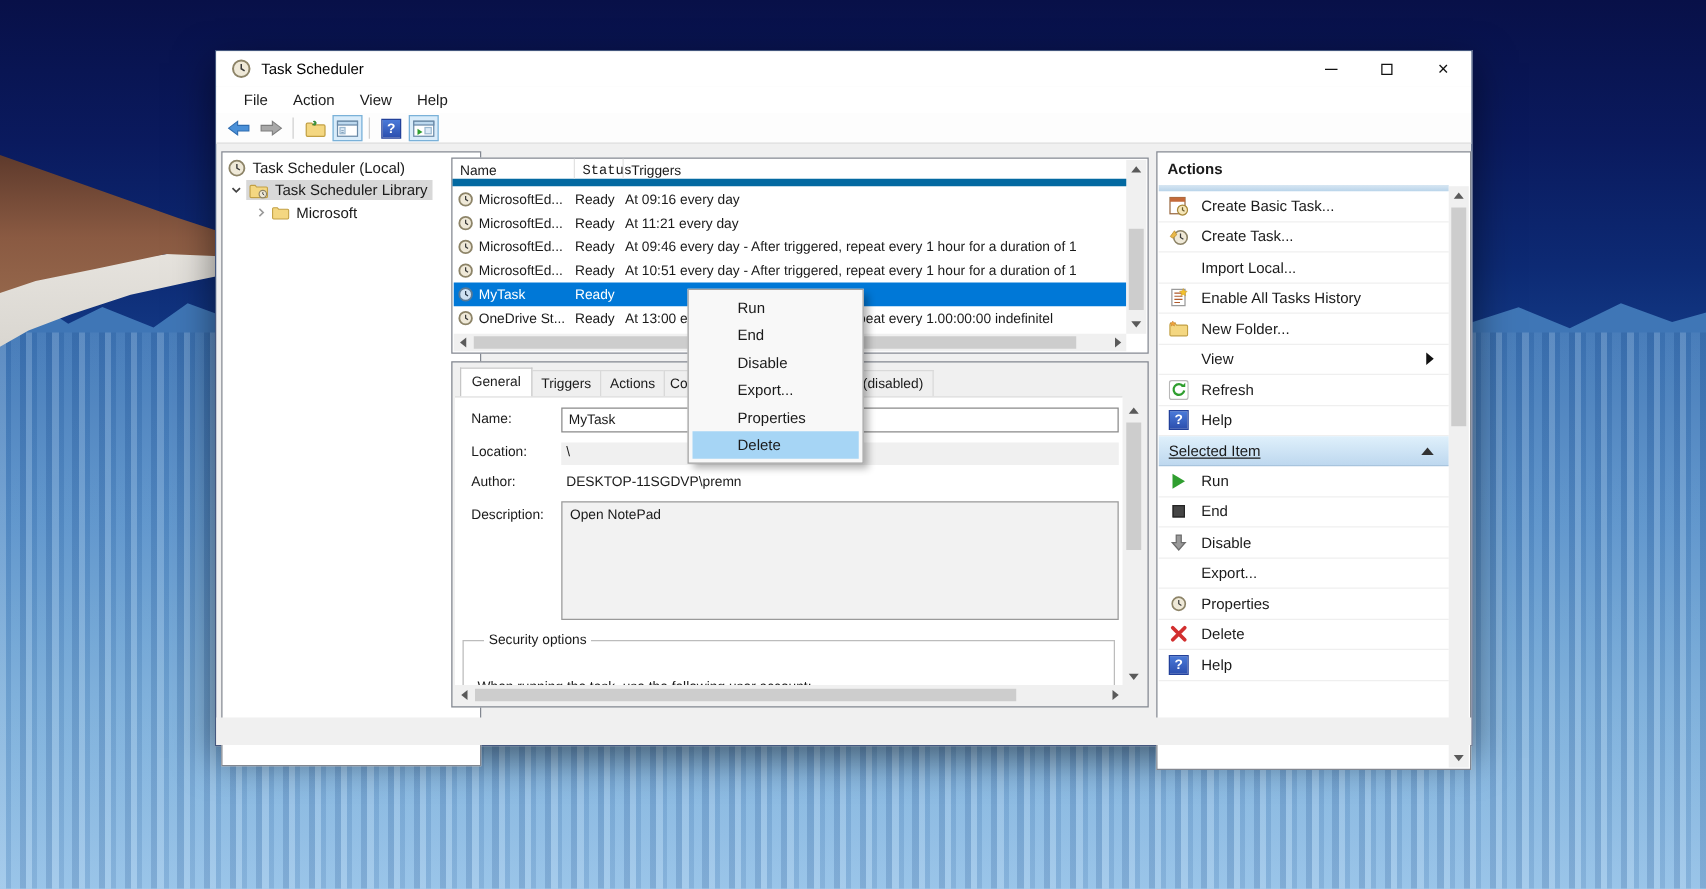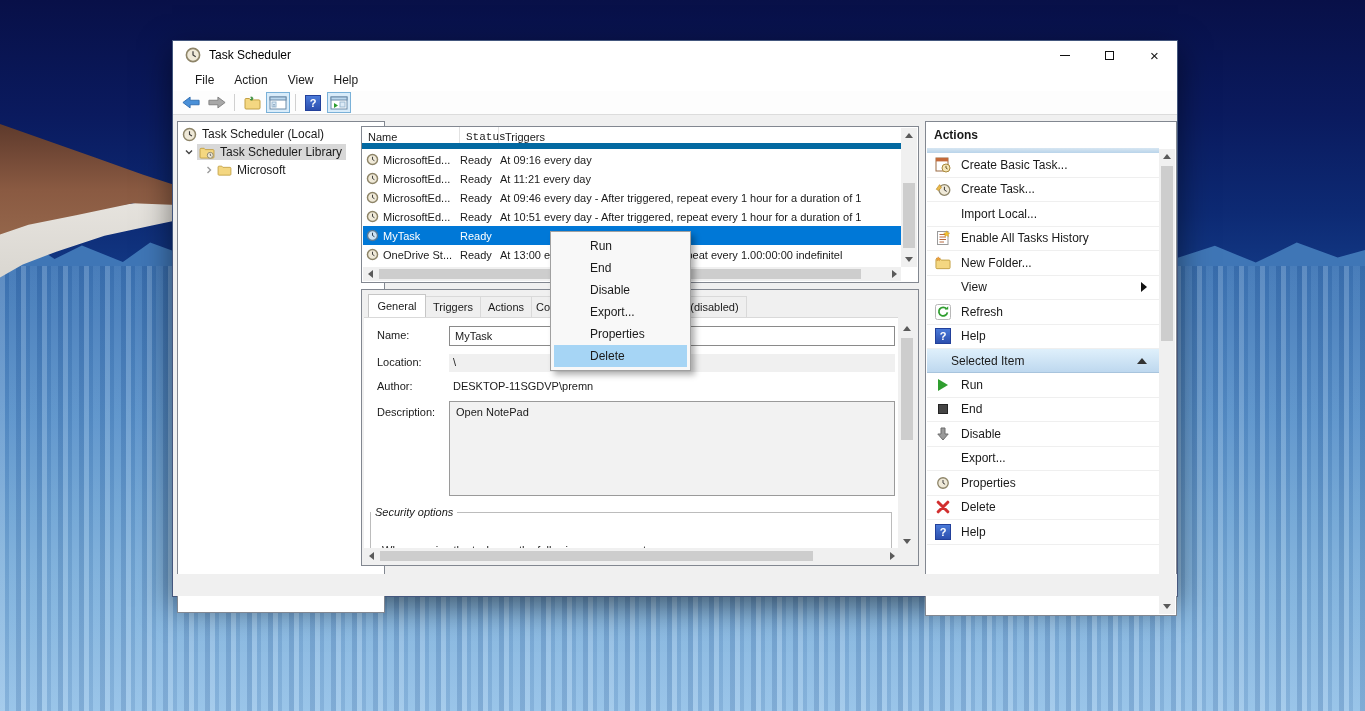--- a/index.html
+++ b/index.html
@@ -91,36 +91,36 @@
   .tabs{position:absolute;left:6px;top:6px;height:22px;display:flex;font-size:11px;}
   .tab{height:21px;border:1px solid #d9d9d9;border-bottom:none;background:#efefef;display:flex;align-items:center;justify-content:center;padding:0 7px;margin-right:-1px;}
   .tab.active{background:#fff;height:23px;margin-top:-2px;border:1px solid #c6c6c6;border-bottom:none;z-index:2;}
   .dcontent{position:absolute;left:2px;top:27px;width:534px;height:231px;background:#fff;border-top:1px solid #d9d9d9;overflow:hidden;}
   .flabel{position:absolute;left:13px;font-size:11px;}
   .fval{position:absolute;font-size:11px;}
   .name-box{position:absolute;left:85px;top:8px;width:446px;height:20px;border:1px solid #8a8a8a;background:#fff;font-size:11px;display:flex;align-items:center;padding-left:5px;}
   .loc-band{position:absolute;left:85px;top:36px;width:446px;height:18px;background:#f0f0f0;}
   .desc-box{position:absolute;left:85px;top:83px;width:446px;height:95px;border:1px solid #9a9a9a;background:#f2f2f2;font-size:11px;padding:4px 6px;}
   .secgroup{position:absolute;left:6px;top:188px;width:522px;height:80px;border:1px solid #bcbcbc;}
-  .secgroup legend{font-size:11px;padding:0 4px;margin-left:0;font-style:italic;}
+  .secgroup legend{font-size:11px;padding:0 4px;margin-left:16px;}
   .sectext{position:absolute;left:11px;top:26px;font-size:11px;}
   .details .sbv{top:31px;right:3px;height:228px;}
   .details .sbh{left:2px;right:19px;bottom:2px;}
 
   
   .actions{position:absolute;left:752px;top:80px;width:252px;height:495px;background:#fff;border:1px solid #828790;}
   .ap-title{position:absolute;left:8px;top:6px;font-weight:bold;font-size:12px;}
   .ap-accent{position:absolute;left:1px;top:26px;right:17px;height:5px;background:linear-gradient(180deg,#d7e6f2,#b9d4ea);}
   .ap-list{position:absolute;left:1px;top:31px;right:17px;}
   .ai{height:24.5px;display:flex;align-items:center;border-bottom:1px solid #efefef;position:relative;}
   .ai-ic{width:16px;height:16px;margin-left:8px;flex:none;display:flex;align-items:center;justify-content:center;}
   .ai-lb{margin-left:10px;font-size:12px;}
   .ai-sub{position:absolute;right:12px;}
   .ap-selhdr{height:24px;background:linear-gradient(180deg,#dff0fb,#bed8ef);display:flex;align-items:center;position:relative;border-bottom:1px solid #a8c4dd;}
-  .ap-selhdr .ai-lbh{margin-left:24px;font-size:12px;}
+  .ap-selhdr .ai-lbh{margin-left:8px;font-size:12px;text-decoration:underline;}
   .collapse{position:absolute;right:12px;width:0;height:0;border-left:5px solid transparent;border-right:5px solid transparent;border-bottom:6px solid #333;}
   .submenu-arrow{width:0;height:0;border-top:5px solid transparent;border-bottom:5px solid transparent;border-left:6px solid #111;}
   .actions .sbv{top:27px;right:1px;bottom:1px;}
   
   .play-tri{width:0;height:0;border-top:6px solid transparent;border-bottom:6px solid transparent;border-left:10px solid #2f9e2f;}
   .end-sq{width:10px;height:10px;background:#454545;border:1px solid #242424;}
 
   
   .cmenu{position:absolute;left:377px;top:190px;width:141px;background:#f8f8f8;border:1px solid #a0a0a0;box-shadow:4px 4px 6px rgba(0,0,0,.3);z-index:60;padding:3px 0;}
   .cmi{height:22px;display:flex;align-items:center;padding-left:36px;font-size:12px;margin:0 3px;}

